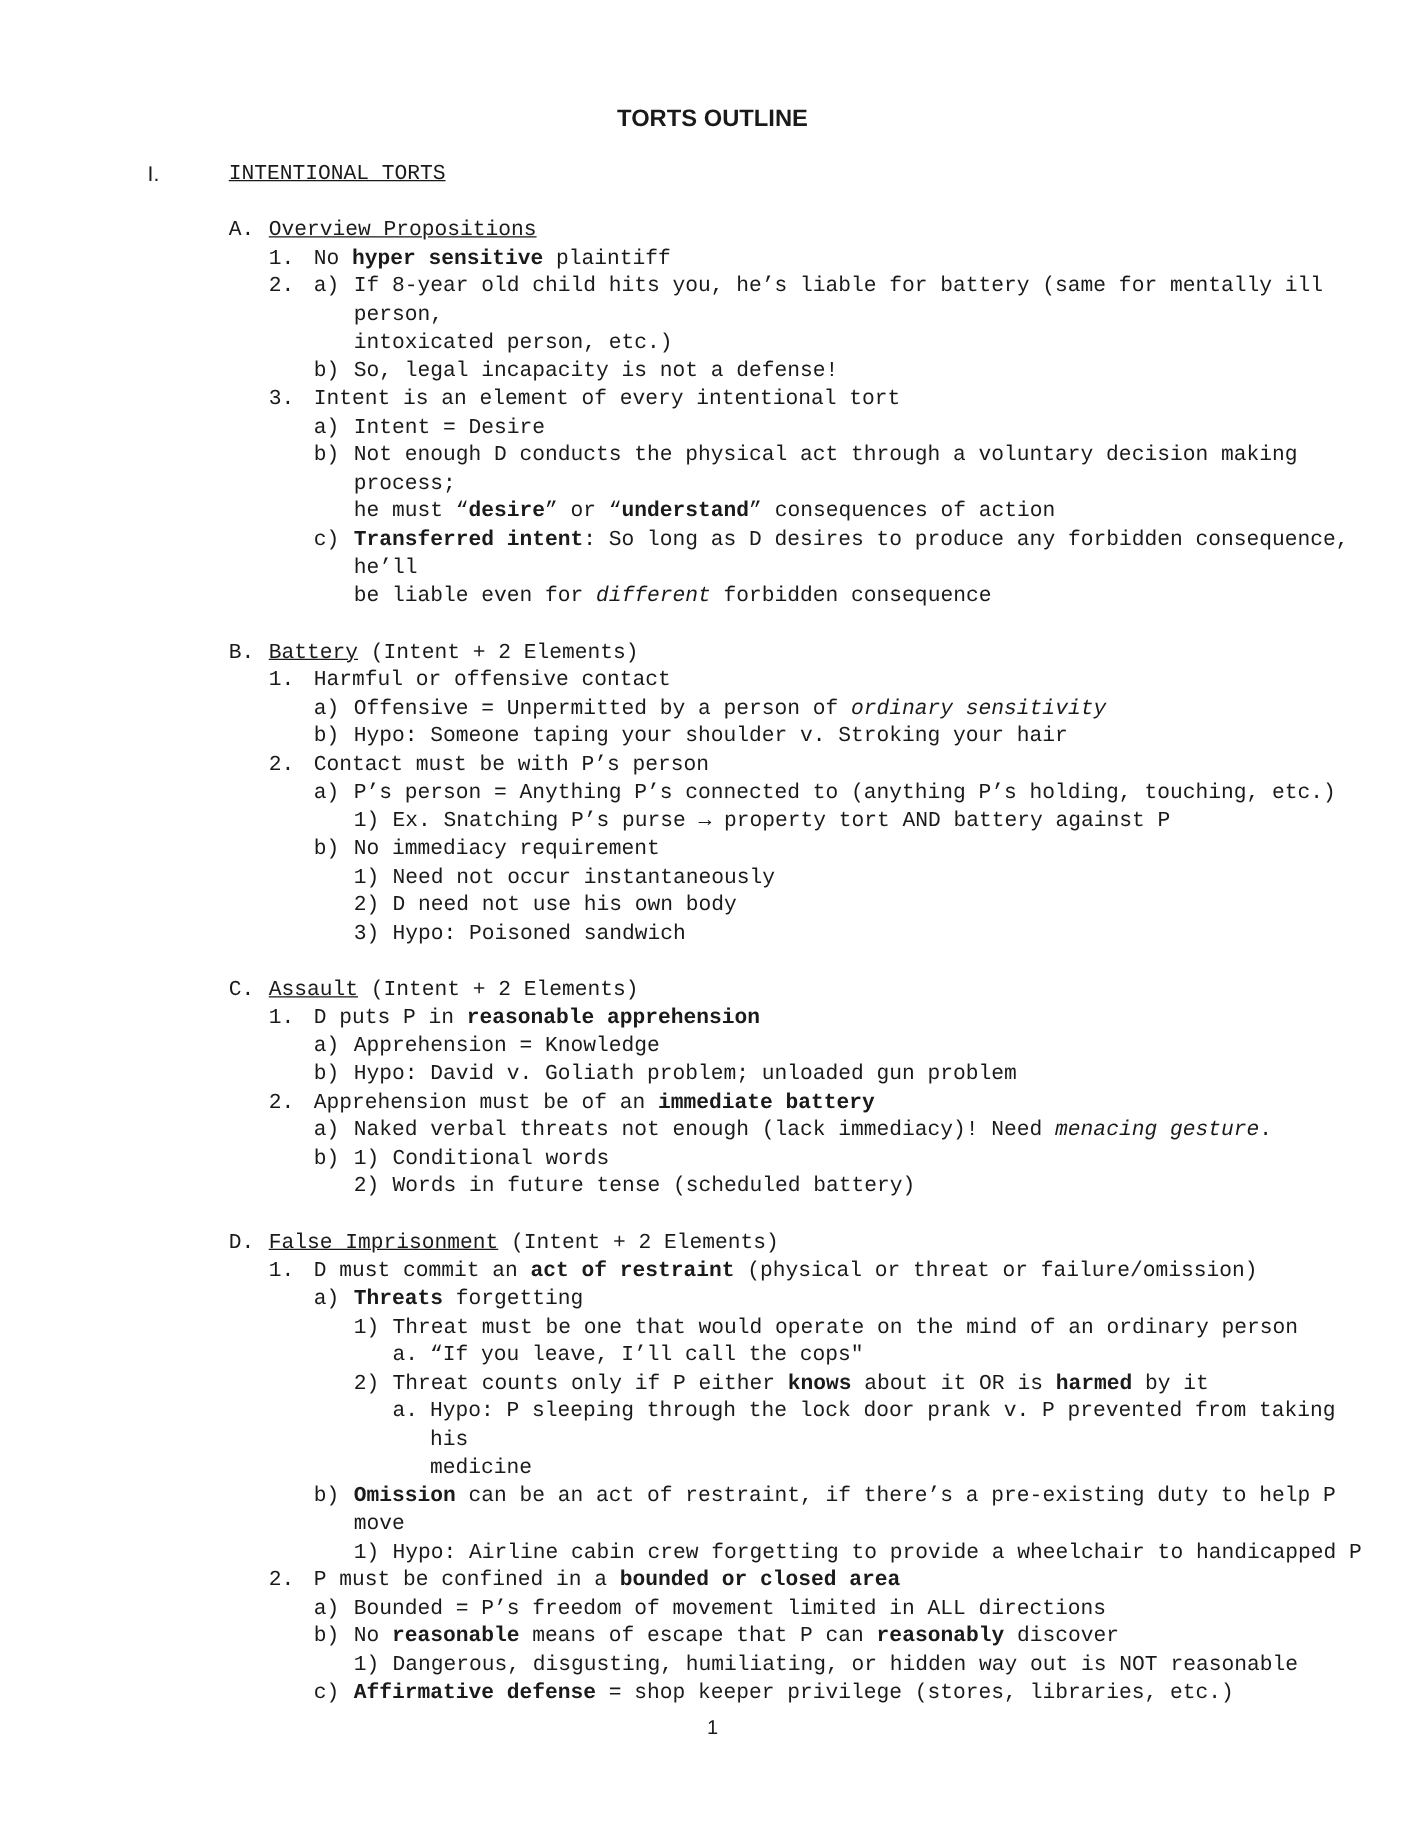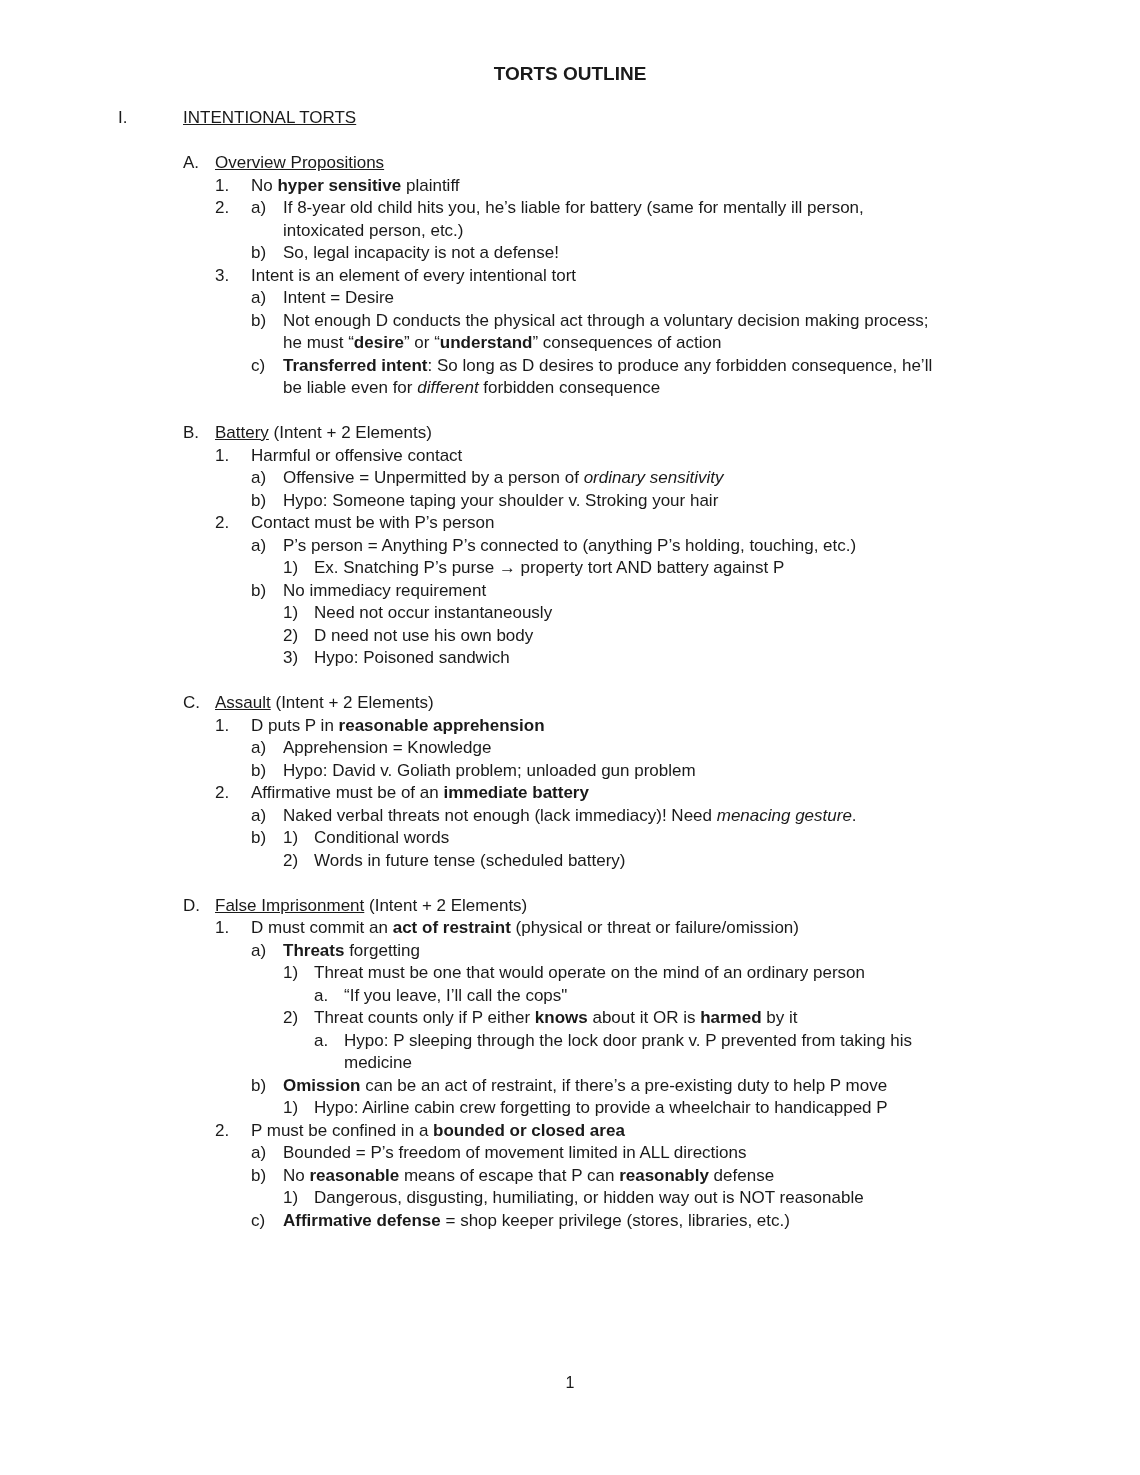--- a/index.html
+++ b/index.html
@@ -8,32 +8,32 @@
     width: 1140px;
     height: 1475px;
     background: #ffffff;
     font-family: "Liberation Sans", "DejaVu Sans", sans-serif;
     font-size: 17px;
     line-height: 22.5px;
     color: #1a1a1a;
     position: relative;
     overflow: hidden;
   }
-  .page { padding-top: 62px; }
+  .page { padding-top: 84px; }
   .title {
     font-size: 19px;
     line-height: 24px;
     font-weight: 700;
     text-align: center;
     margin: 0 0 21px 0;
   }
   .outline { padding-left: 118px; padding-right: 50px; }
   .item .row { display: flex; align-items: flex-start; }
   .label { flex: 0 0 auto; white-space: pre; }
-  .body { flex: 1 1 auto; min-width: 0; }
+  .body { flex: 1 1 auto; min-width: 0; font-family: Liberation Mono, monospace; }
   .depth-0 > .row > .label { width: 65px; }
   .depth-1 > .row > .label { width: 32px; }
   .depth-2 > .row > .label { width: 36px; }
   .depth-3 > .row > .label { width: 32px; }
   .depth-4 > .row > .label { width: 31px; }
   .depth-5 > .row > .label { width: 30px; }
   .depth-1 { margin-top: 22.5px; }
   .b { font-weight: 700; }
   .i { font-style: italic; }
   .u { text-decoration: underline; }
@@ -262,21 +262,21 @@
                                 </div>
                               </div>
                             </div>
                           </div>
                         </div>
                       </div>
                       <div class="item depth-2">
                         <div class="row">
                           <span class="label">2.</span>
                           <div class="body">
-                            <div class="text"><span>Affirmative must be of an </span><span class="b">immediate battery</span></div>
+                            <div class="text"><span>Apprehension must be of an </span><span class="b">immediate battery</span></div>
                             <div class="children">
                               <div class="item depth-3">
                                 <div class="row">
                                   <span class="label">a)</span>
                                   <div class="body">
                                     <div class="text"><span>Naked verbal threats not enough (lack immediacy)! Need </span><span class="i">menacing gesture</span><span>.</span></div>
                                   </div>
                                 </div>
                               </div>
                               <div class="item depth-3">
@@ -403,21 +403,21 @@
                                   <span class="label">a)</span>
                                   <div class="body">
                                     <div class="text"><span>Bounded = P’s freedom of movement limited in ALL directions</span></div>
                                   </div>
                                 </div>
                               </div>
                               <div class="item depth-3">
                                 <div class="row">
                                   <span class="label">b)</span>
                                   <div class="body">
-                                    <div class="text"><span>No </span><span class="b">reasonable</span><span> means of escape that P can </span><span class="b">reasonably</span><span> defense</span></div>
+                                    <div class="text"><span>No </span><span class="b">reasonable</span><span> means of escape that P can </span><span class="b">reasonably</span><span> discover</span></div>
                                     <div class="children">
                                       <div class="item depth-4">
                                         <div class="row">
                                           <span class="label">1)</span>
                                           <div class="body">
                                             <div class="text"><span>Dangerous, disgusting, humiliating, or hidden way out is NOT reasonable</span></div>
                                           </div>
                                         </div>
                                       </div>
                                     </div>

